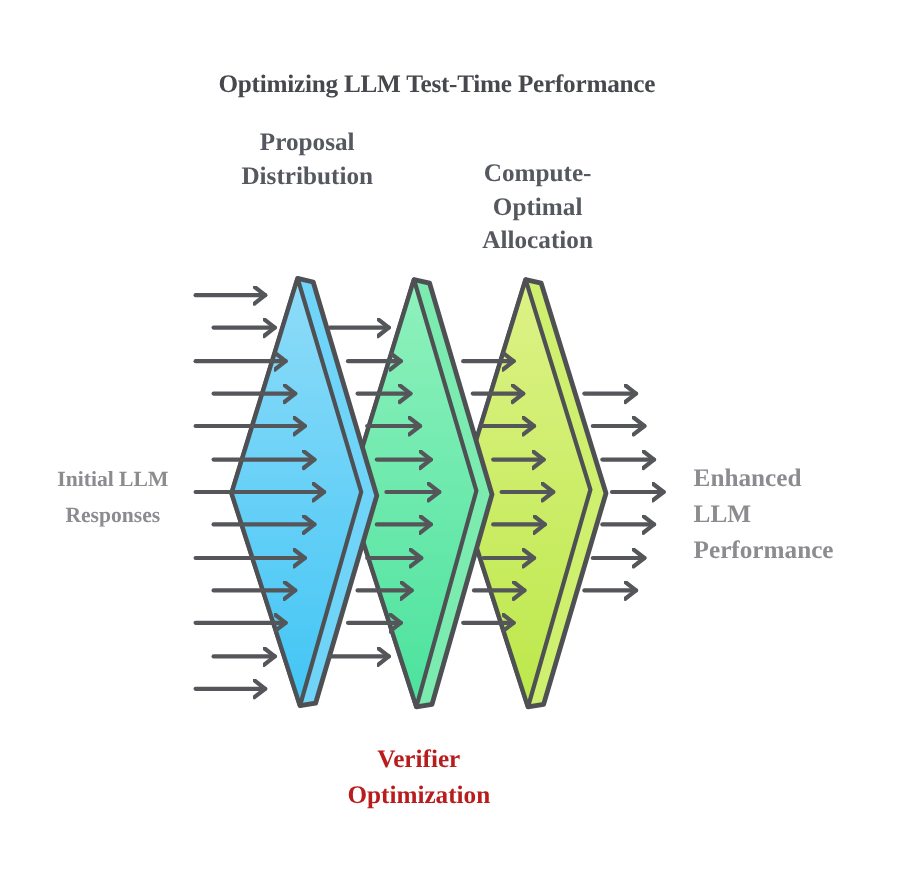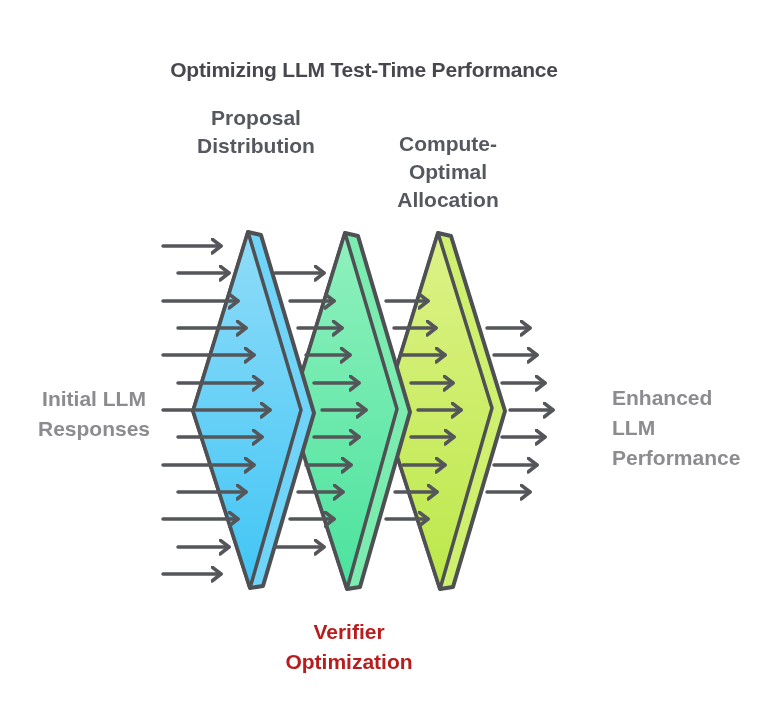--- a/index.html
+++ b/index.html
@@ -1,24 +1,24 @@
 <!DOCTYPE html>
 <html><head>
 <meta charset="utf-8">
 <style>
   html,body{margin:0;padding:0;}
   body{width:768px;height:727px;background:#ffffff;font-family:"Liberation Sans",sans-serif;overflow:hidden;}
-  .stage{position:relative;width:612px;height:727px;background:#ffffff;}
+  .stage{position:relative;width:612px;height:727px;background:#ffffff;font-family:Liberation Serif, serif;}
   svg#diagram-svg{position:absolute;left:0;top:0;}
   .lbl{position:absolute;font-weight:bold;text-align:center;transform:translateX(-50%);}
   .lbl .line{display:block;}
   .title{position:absolute;left:364px;top:58px;transform:translateX(-50%);font-weight:bold;
          font-size:21px;letter-spacing:-0.2px;color:#46484D;white-space:nowrap;}
   .stage-lbl{font-size:21px;line-height:28px;color:#55585F;}
-  .side-lbl{font-size:21px;line-height:30px;color:#8B8B90;}
+  .side-lbl{font-size:18px;line-height:30px;color:#8B8B90;}
   .side-lbl-right{position:absolute;font-weight:bold;text-align:left;font-size:21px;line-height:30px;color:#8B8B90;}
   .bottom-lbl{font-size:21px;line-height:30px;color:#b91c1c;}
 </style>
 </head>
 <body>
 
 <div class="stage">
 
   <svg id="diagram-svg" width="768" height="727" viewBox="0 0 768 727">
       <defs>
@@ -105,21 +105,21 @@
     <span class="line">Compute-</span>
     <span class="line">Optimal</span>
     <span class="line">Allocation</span>
   </div>
 
   <div class="lbl side-lbl" style="left:94px;top:384px;">
     <span class="line">Initial LLM</span>
     <span class="line">Responses</span>
   </div>
 
-  <div class="side-lbl-right" style="left:578px;top:383px;margin-left:34px;">
+  <div class="side-lbl-right" style="left:578px;top:383px;">
     <span class="line" style="display:block">Enhanced LLM</span>
     <span class="line" style="display:block">Performance</span>
   </div>
 
   <div class="lbl bottom-lbl" style="left:349px;top:617px;">
     <span class="line">Verifier</span>
     <span class="line">Optimization</span>
   </div>
 
 </div>

